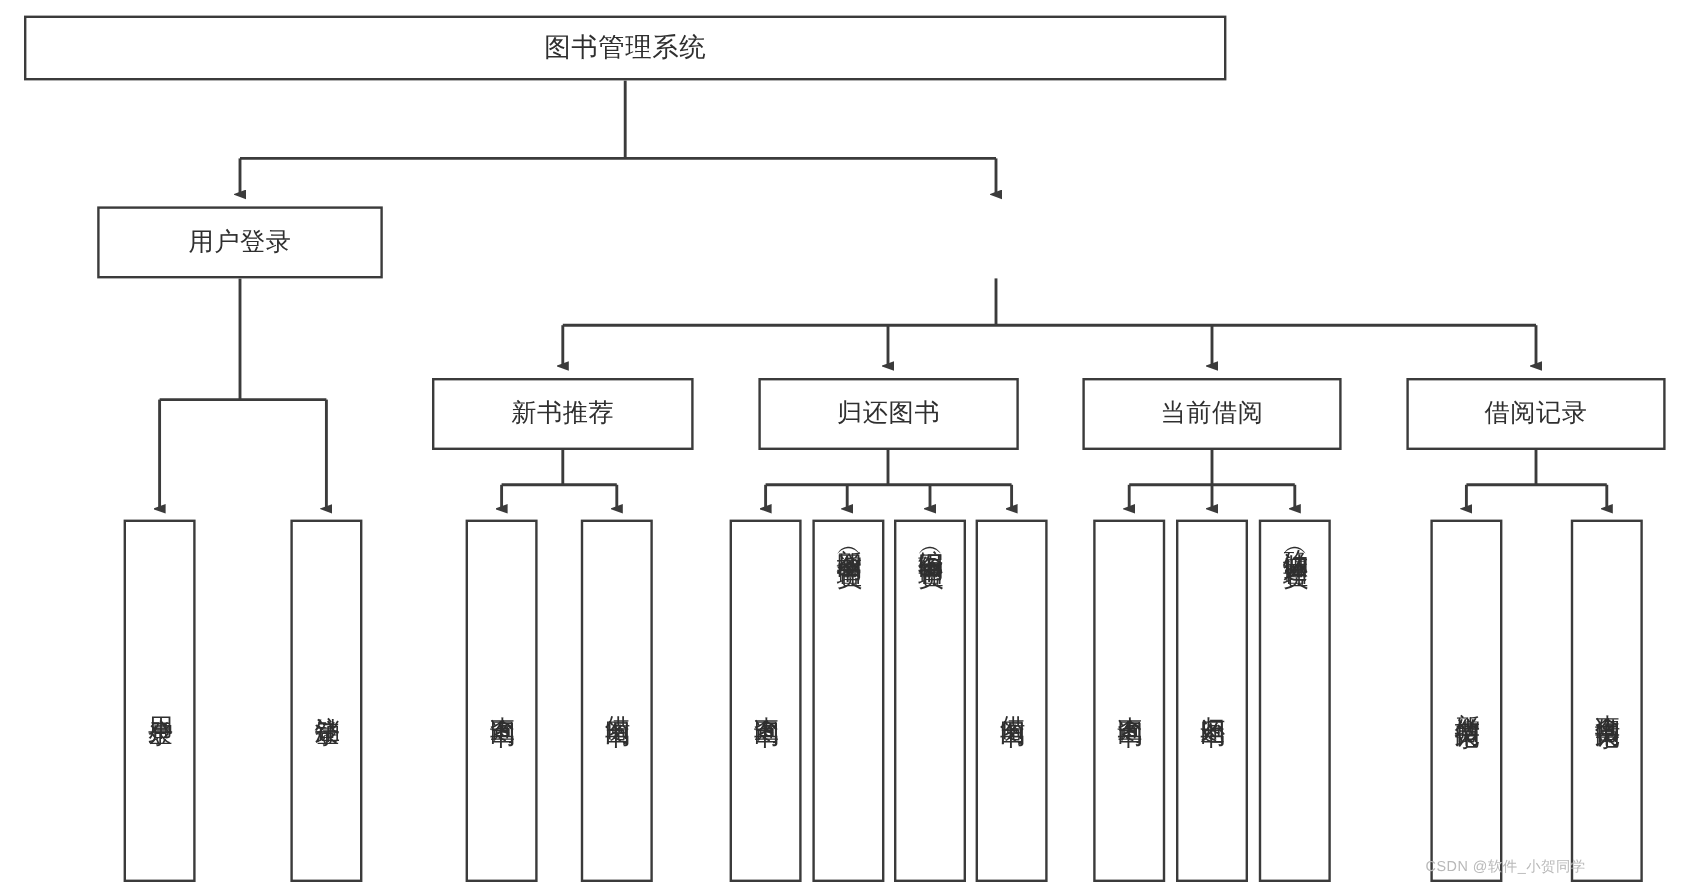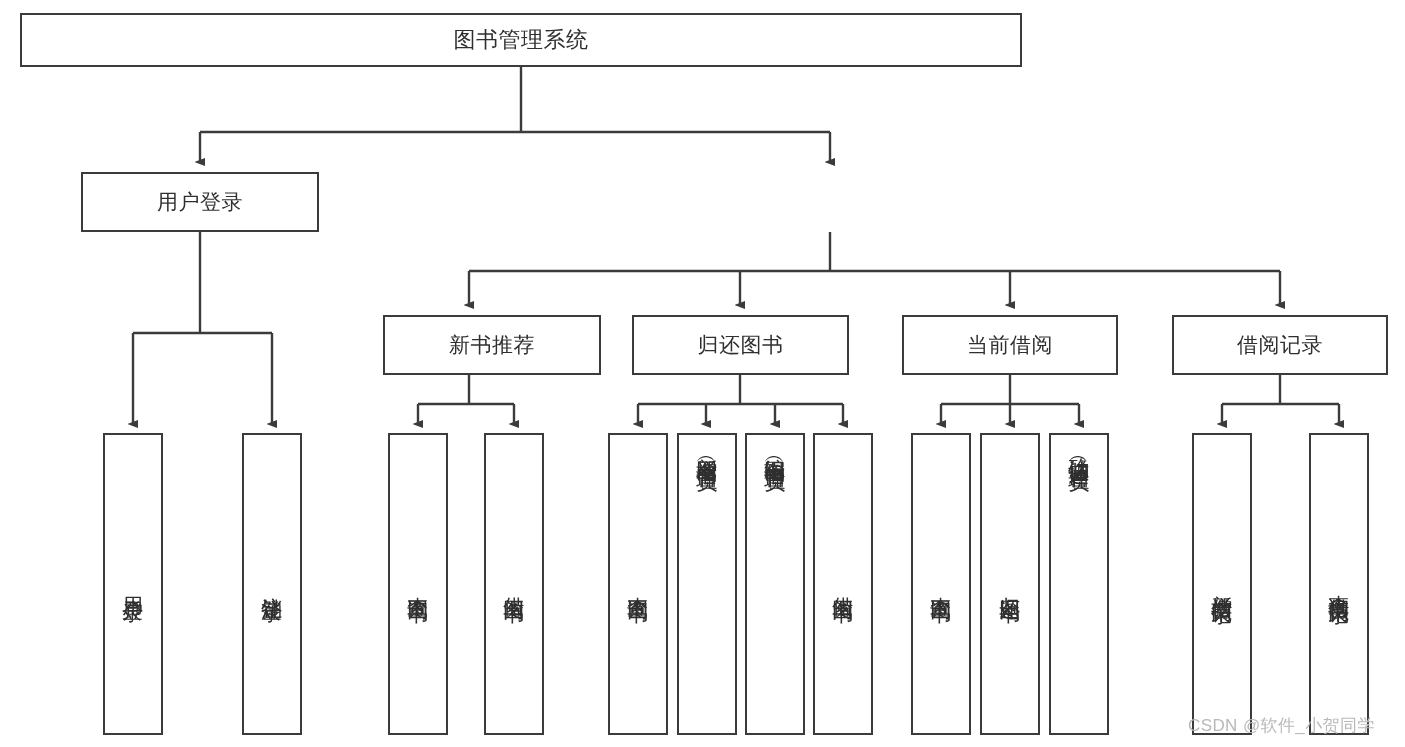--- a/index.html
+++ b/index.html
@@ -63,21 +63,21 @@
     max-height: 100%;
   }
   .node.vert.centered {
     align-items: center;
     padding-top: 0;
   }
   .watermark {
     position: absolute;
     left: 1188px;
     top: 714px;
-    font-size: 17px;
+    font-size: 12px;
     color: #b9b9b9;
     white-space: nowrap;
     letter-spacing: 0.4px;
   }
 </style>
 </head>
 <body>
 
 <div id="diagram-root">
 
@@ -132,21 +132,21 @@
   </svg>
 
   <div class="node horiz root" style="left:20px; top:13px; width:1002px; height:54px;">
     <span class="label">图书管理系统</span>
   </div>
 
   <div class="node horiz" style="left:81px; top:172px; width:238px; height:60px;">
     <span class="label">用户登录</span>
   </div>
 
-  <div class="node horiz" style="left:360px; top:315px; width:218px; height:60px;margin-left:23px;">
+  <div class="node horiz" style="left:360px; top:315px; width:218px; height:60px;">
     <span class="label">新书推荐</span>
   </div>
   <div class="node horiz" style="left:632px; top:315px; width:217px; height:60px;">
     <span class="label">归还图书</span>
   </div>
   <div class="node horiz" style="left:902px; top:315px; width:216px; height:60px;">
     <span class="label">当前借阅</span>
   </div>
   <div class="node horiz" style="left:1172px; top:315px; width:216px; height:60px;">
     <span class="label">借阅记录</span>

